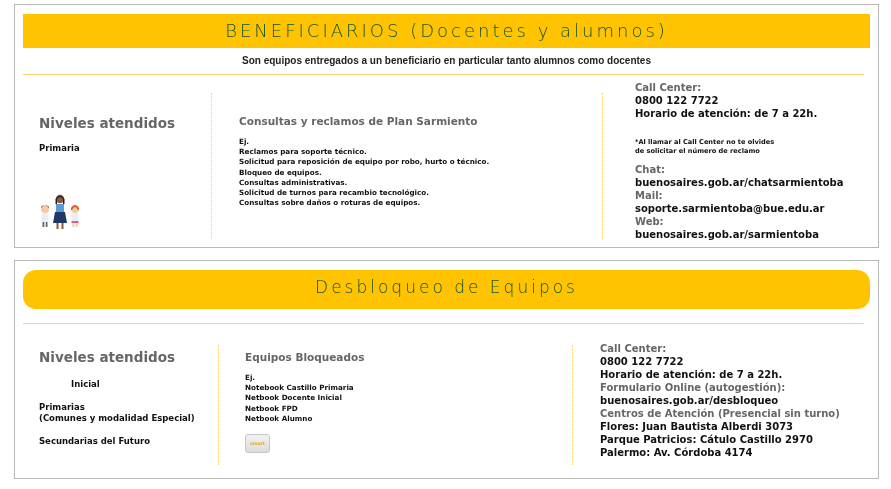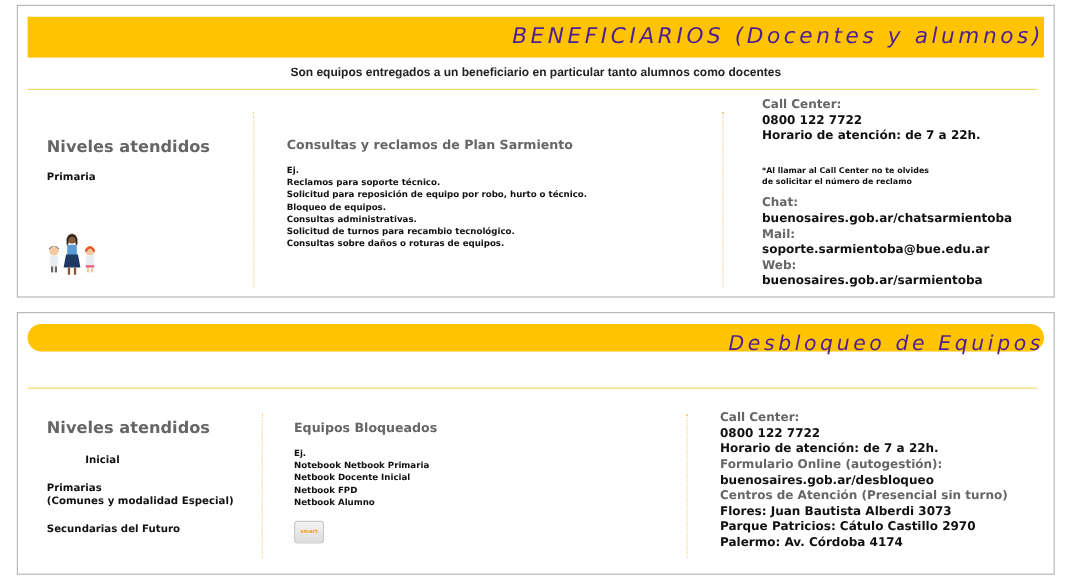--- a/index.html
+++ b/index.html
@@ -1,22 +1,22 @@
 <!DOCTYPE html>
 <html><head>
 <meta charset="utf-8">
 <style>
   * { box-sizing: border-box; margin: 0; padding: 0; }
   body { width: 891px; height: 489px; background: #fff; font-family: "DejaVu Sans", sans-serif; position: relative; overflow: hidden; }
   .panel { position: absolute; left: 14px; width: 865px; border: 1px solid #b8b8b8; background: #fff; }
   #p1 { top: 4px; height: 244px; }
   #p2 { top: 260px; height: 219px; }
-  .banner { position: absolute; left: 8px; right: 8px; background: #ffc300; color: #4c1d95; text-align: right; font-family: "DejaVu Sans", sans-serif; font-weight: 300; letter-spacing: 3px; font-style: italic; }
+  .banner { position: absolute; left: 8px; right: 8px; background: #ffc300; color: #14532d; text-align: center; font-family: "DejaVu Sans", sans-serif; font-weight: 300; letter-spacing: 3px; }
   #p1 .banner { top: 9px; height: 34px; font-size: 18px; line-height: 34px; }
-  #p2 .banner { top: 9px; height: 23px; font-size: 17px; line-height: 35px; border-radius: 13px; }
+  #p2 .banner { top: 9px; height: 39px; font-size: 17px; line-height: 35px; border-radius: 13px; }
   .subtitle { position: absolute; left: 0; right: 0; top: 50px; text-align: center; font-size: 10px; font-weight: bold; color: #222; font-family: "Liberation Sans", sans-serif; }
   .hr { position: absolute; left: 8px; right: 14px; height: 1px; background: #f5d86a; }
   #p1 .hr { top: 69px; }
   #p2 .hr { top: 62px; }
   .vdash { position: absolute; width: 0; border-left: 1px dotted #f3d27a; }
   .col { position: absolute; }
   .niveles-title { font-size: 13.5px; color: #666; font-weight: bold; }
   .nivel-item { font-size: 8.5px; color: #111; font-weight: bold; line-height: 11px; }
   .sec-title { font-size: 10.5px; color: #666; font-weight: bold; }
   .list { font-size: 7.2px; color: #111; font-weight: bold; line-height: 10.2px; }
@@ -105,21 +105,21 @@
     <div class="nivel-item">(Comunes y modalidad Especial)</div>
     <div class="nivel-item" style="margin-top:12px;">Secundarias del Futuro</div>
   </div>
 
   <div class="vdash" style="left:203px; top:84px; height:120px;"></div>
 
   <div class="col" style="left:230px; top:90px; width:200px;">
     <div class="sec-title">Equipos Bloqueados</div>
     <div class="list" style="margin-top:10px;">
       <div>Ej.</div>
-      <div>Notebook Netbook Primaria</div>
+      <div>Notebook Castillo Primaria</div>
       <div>Netbook Docente Inicial</div>
       <div>Netbook FPD</div>
       <div>Netbook Alumno</div>
     </div>
   </div>
   <div class="smart-icon" style="left:230px; top:173px;">smart</div>
 
   <div class="vdash" style="left:557px; top:84px; height:120px;"></div>
 
   <div class="col contact" style="left:585px; top:81px; width:270px;">

